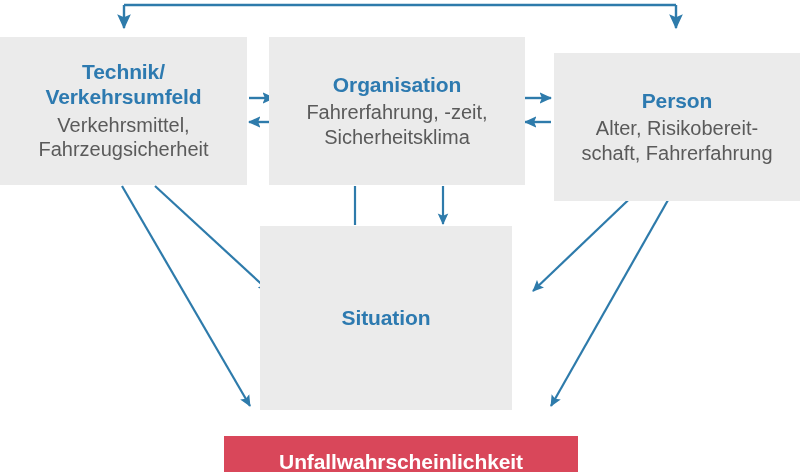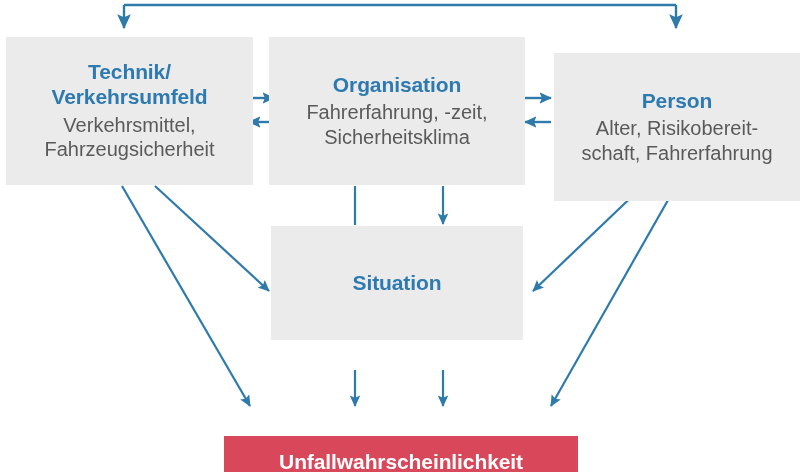--- a/index.html
+++ b/index.html
@@ -56,24 +56,24 @@
     line-height: 1.22;
     margin-top: 3px;
     white-space: pre-line;
   }
   .node-red .node-title {
     color: #ffffff;
     font-size: 21px;
   }
 
   
-  #node-technik      { left: 6px;   top: 37px;  width: 247px; height: 148px; }
+  #node-technik      { left: 0px;   top: 37px;  width: 247px; height: 148px; }
   #node-organisation { left: 269px; top: 37px;  width: 256px; height: 148px; justify-content: center; }
   #node-person       { left: 554px; top: 37px;  width: 246px; height: 148px; margin-top: 16px; }
-  #node-situation    { left: 271px; top: 226px; width: 252px; height: 114px; }
+  #node-situation    { left: 260px; top: 226px; width: 252px; height: 184px; }
   #node-unfall       { left: 224px; top: 408px; width: 354px; height: 52px; margin-top: 28px; }
 </style>
 </head>
 <body>
 
 <div id="diagram-root">
 
   <svg id="arrow-layer" viewBox="0 0 800 472" width="800" height="472" xmlns="http://www.w3.org/2000/svg">
     <defs>
       <marker id="ah" viewBox="0 0 10 10" refX="9.2" refY="5" markerWidth="5.2" markerHeight="5.2" orient="auto-start-reverse">

